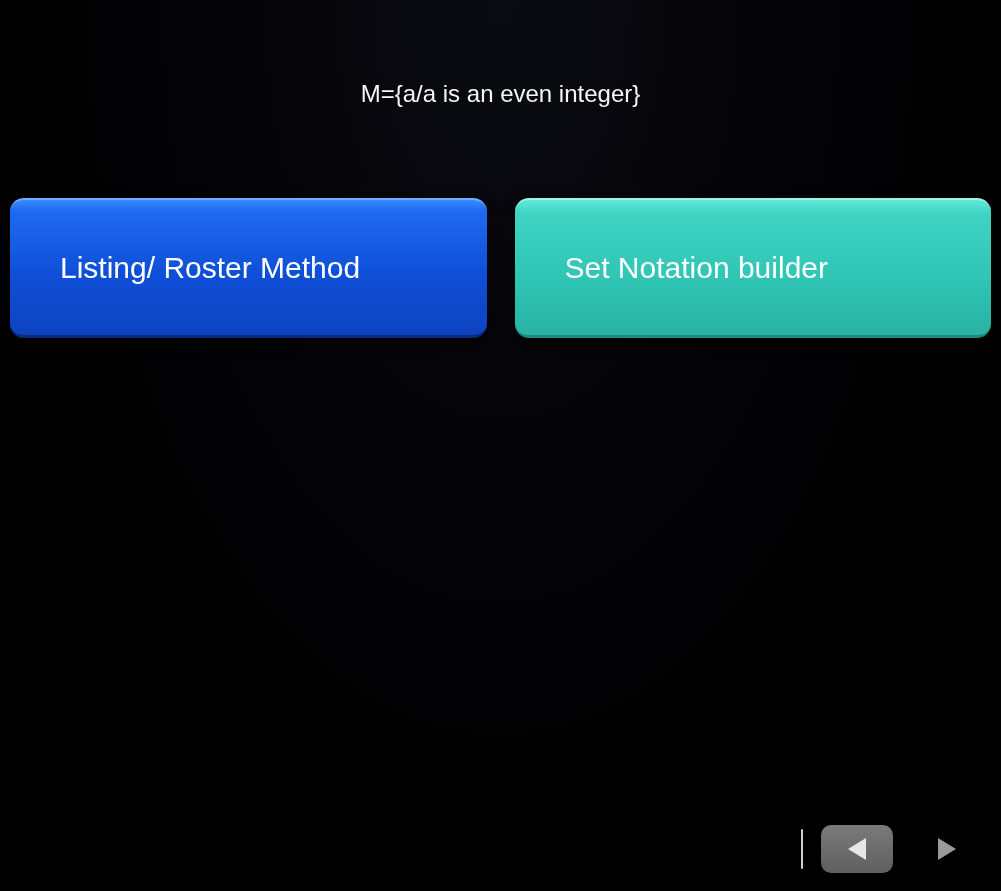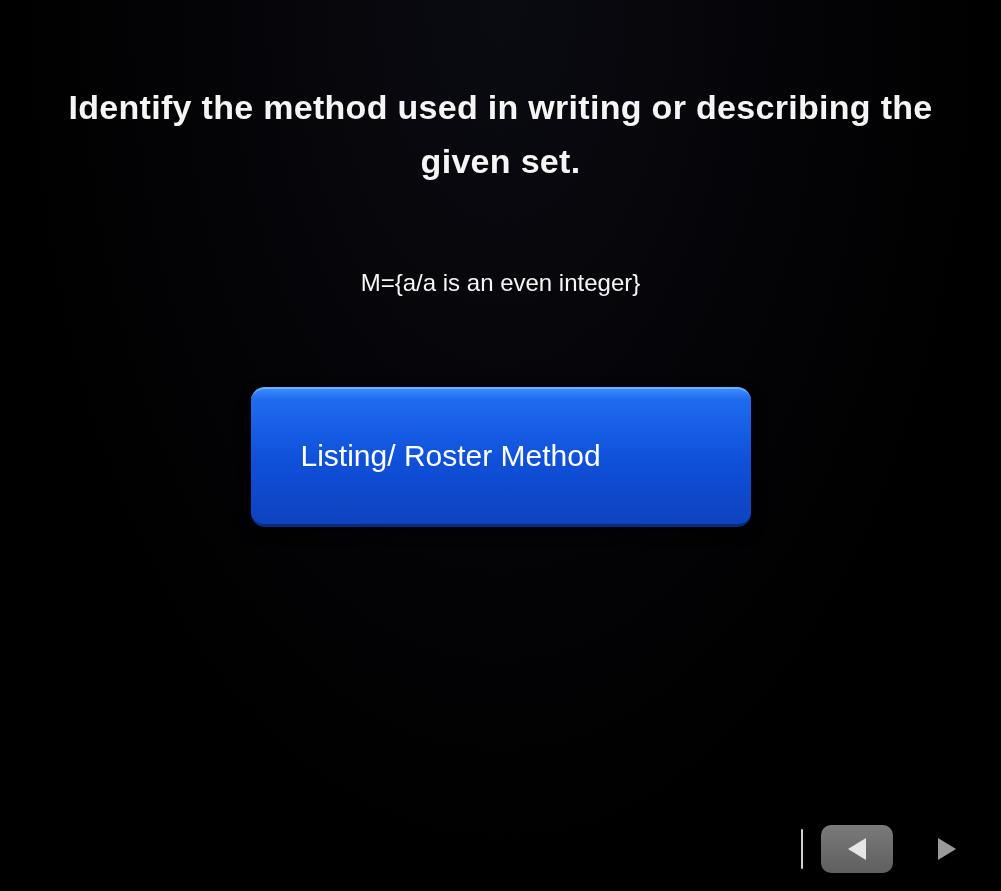--- a/index.html
+++ b/index.html
@@ -28,21 +28,21 @@
       margin-bottom: 80px;
     }
     .set-definition {
       font-size: 24px;
       font-weight: 500;
       margin-bottom: 90px;
     }
     .answers {
       padding: 0 10px;
       display: flex;
-      flex-direction: column;
+      flex-direction: row;
       gap: 28px;
       align-items: center;
     }
     .answer-button {
       width: 500px;
       height: 140px;
       border-radius: 14px;
       border: none;
       cursor: pointer;
       font-size: 30px;
@@ -105,27 +105,29 @@
       border-left: 18px solid #9a9a9a;
     }
     .nav-plain {
       background: transparent;
     }
   </style>
 </head>
 <body>
 
 <div class="question-area">
-  <div class="question-text">Identify the method used in writing or describing the given set.</div>
   <div class="set-definition">M={a/a is an even integer}</div>
 </div>
 
 <div class="answers">
   <button class="answer-button answer-blue">
     <span>Listing/ Roster Method</span>
+  </button>
+  <button class="answer-button answer-teal">
+    <span>Set Notation builder</span>
   </button>
 </div>
 
 <div class="nav-bar">
   <div class="divider-vert"></div>
   <button class="nav-btn nav-grey">
     <span class="tri-left"></span>
   </button>
   <button class="nav-btn nav-plain">
     <span class="tri-right"></span>

